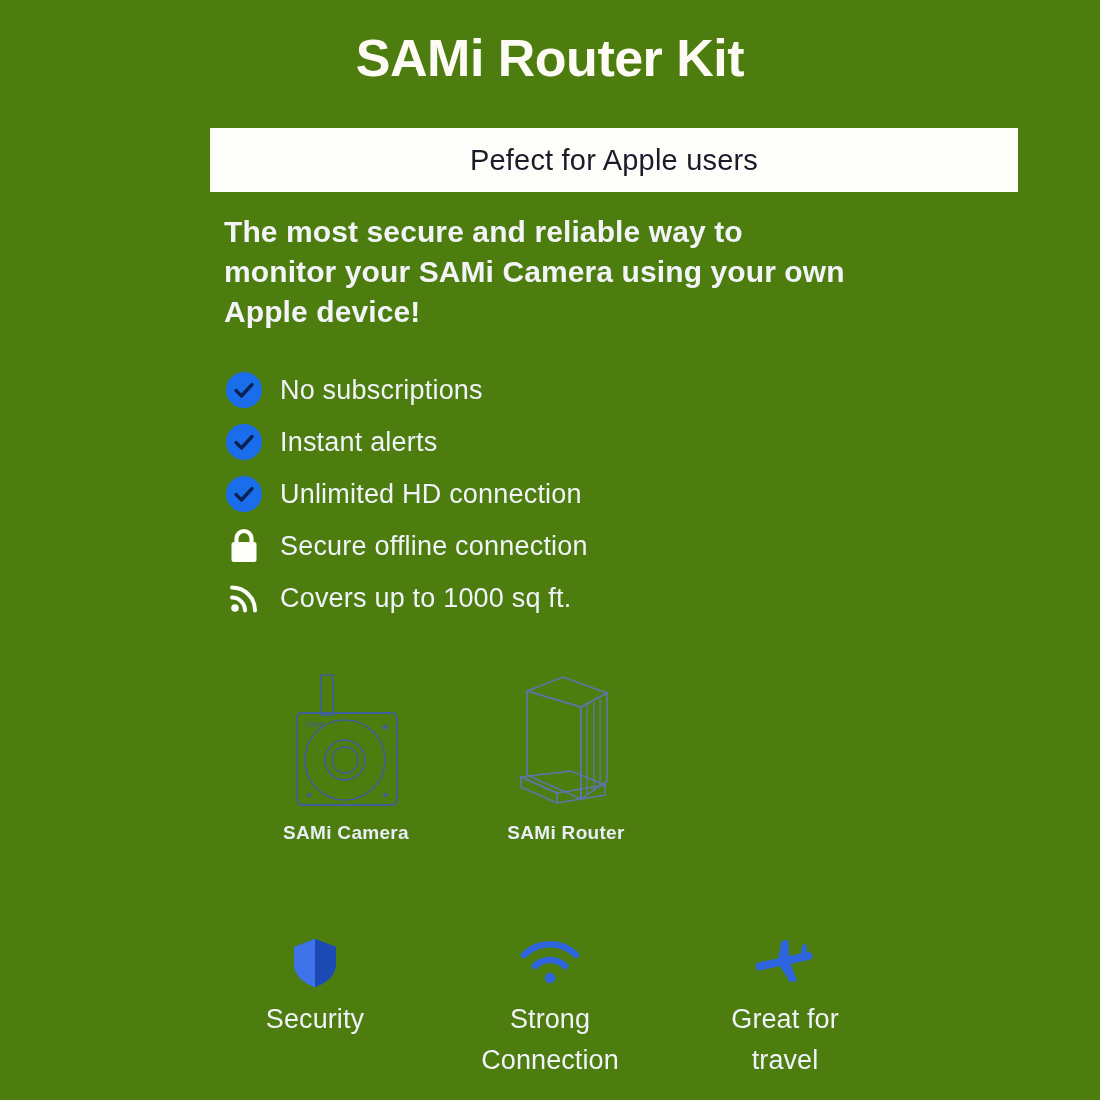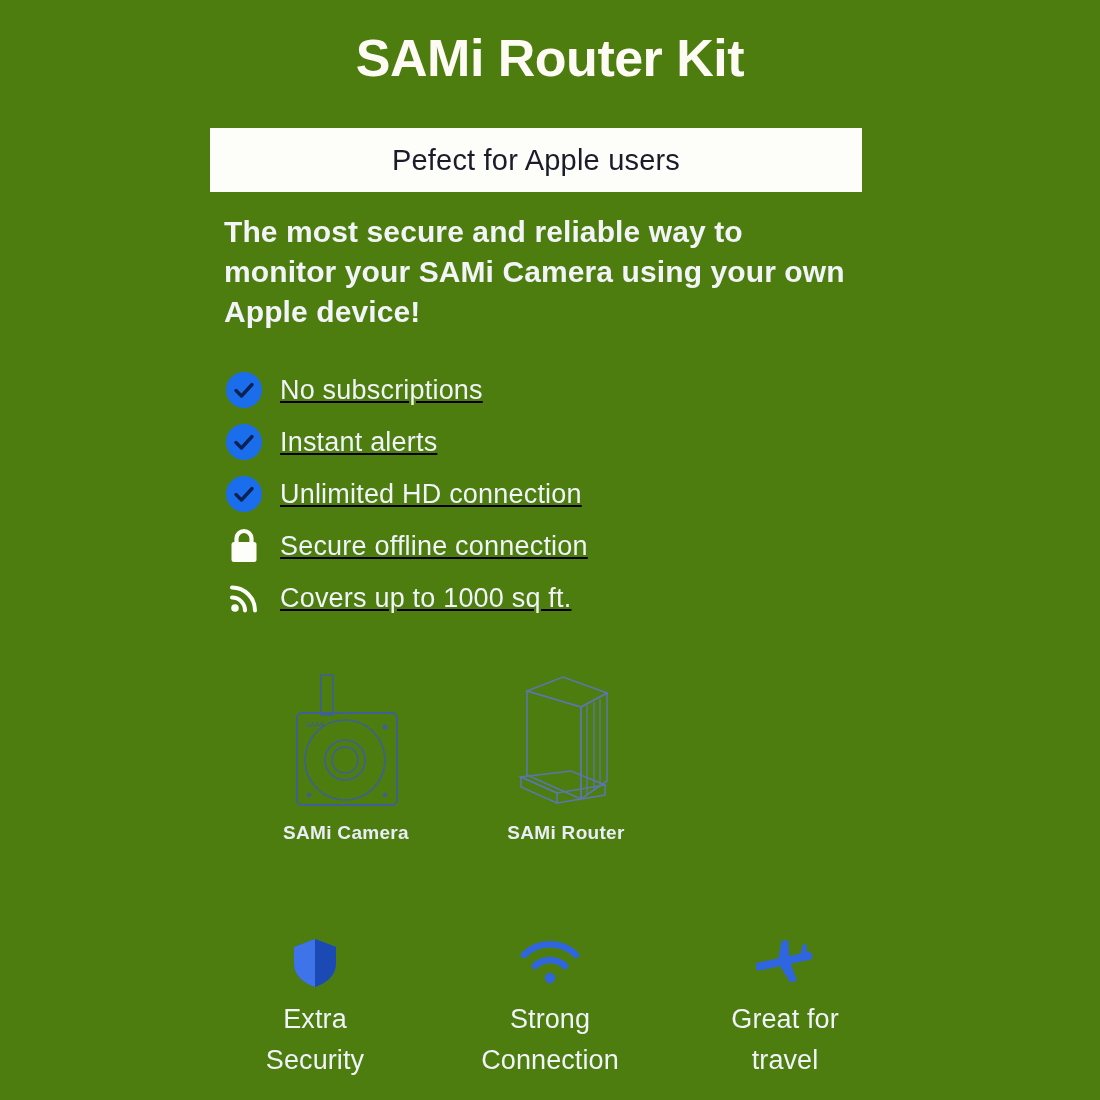--- a/index.html
+++ b/index.html
@@ -31,21 +31,21 @@
     font-weight: bold;
     color: #fdfbf3;
     letter-spacing: -0.5px;
   }
 
   
   .banner {
     position: absolute;
     top: 128px;
     left: 210px;
-    width: 652px;
+    width: 808px;
     height: 64px;
     background: #fdfdfa;
     display: flex;
     align-items: center;
     justify-content: center;
   }
   .banner-text {
     font-size: 29px;
     color: #1b1b2a;
     letter-spacing: 0.2px;
@@ -63,21 +63,20 @@
     color: #f2f4f8;
     letter-spacing: 0.1px;
   }
 
   
   .feature-list {
     position: absolute;
     top: 364px;
     left: 222px;
     width: 600px;
-    text-decoration: underline;
   }
   .feature-row {
     display: flex;
     align-items: center;
     height: 52px;
   }
   .feature-icon {
     width: 44px;
     min-width: 44px;
     height: 44px;
@@ -269,21 +268,20 @@
 
     <div class="benefit">
       <div class="benefit-icon">
         <svg width="52" height="54" viewBox="0 0 52 54">
           <path d="M26 3 L47 11 V27 c0 13 -10 20 -21 24 C15 47 5 40 5 27 V11 Z" fill="#2f5fd0"></path>
           <path d="M26 3 L47 11 V27 c0 13 -10 20 -21 24 Z" fill="#1b4ab5"></path>
           <path d="M26 3 L5 11 V27 c0 13 10 20 21 24 Z" fill="#3f73ea"></path>
         </svg>
       </div>
       <div class="benefit-label">
-        <div>Extra</div>
         <div>Security</div>
       </div>
     </div>
 
     <div class="benefit">
       <div class="benefit-icon">
         <svg width="62" height="48" viewBox="0 0 62 48">
           <path d="M5 16 a37 37 0 0 1 52 0" stroke="#2f66e0" stroke-width="6.5" fill="none" stroke-linecap="round"></path>
           <path d="M16 27 a22 22 0 0 1 30 0" stroke="#2f66e0" stroke-width="6.5" fill="none" stroke-linecap="round"></path>
           <circle cx="31" cy="39" r="5.2" fill="#2f66e0"></circle>

